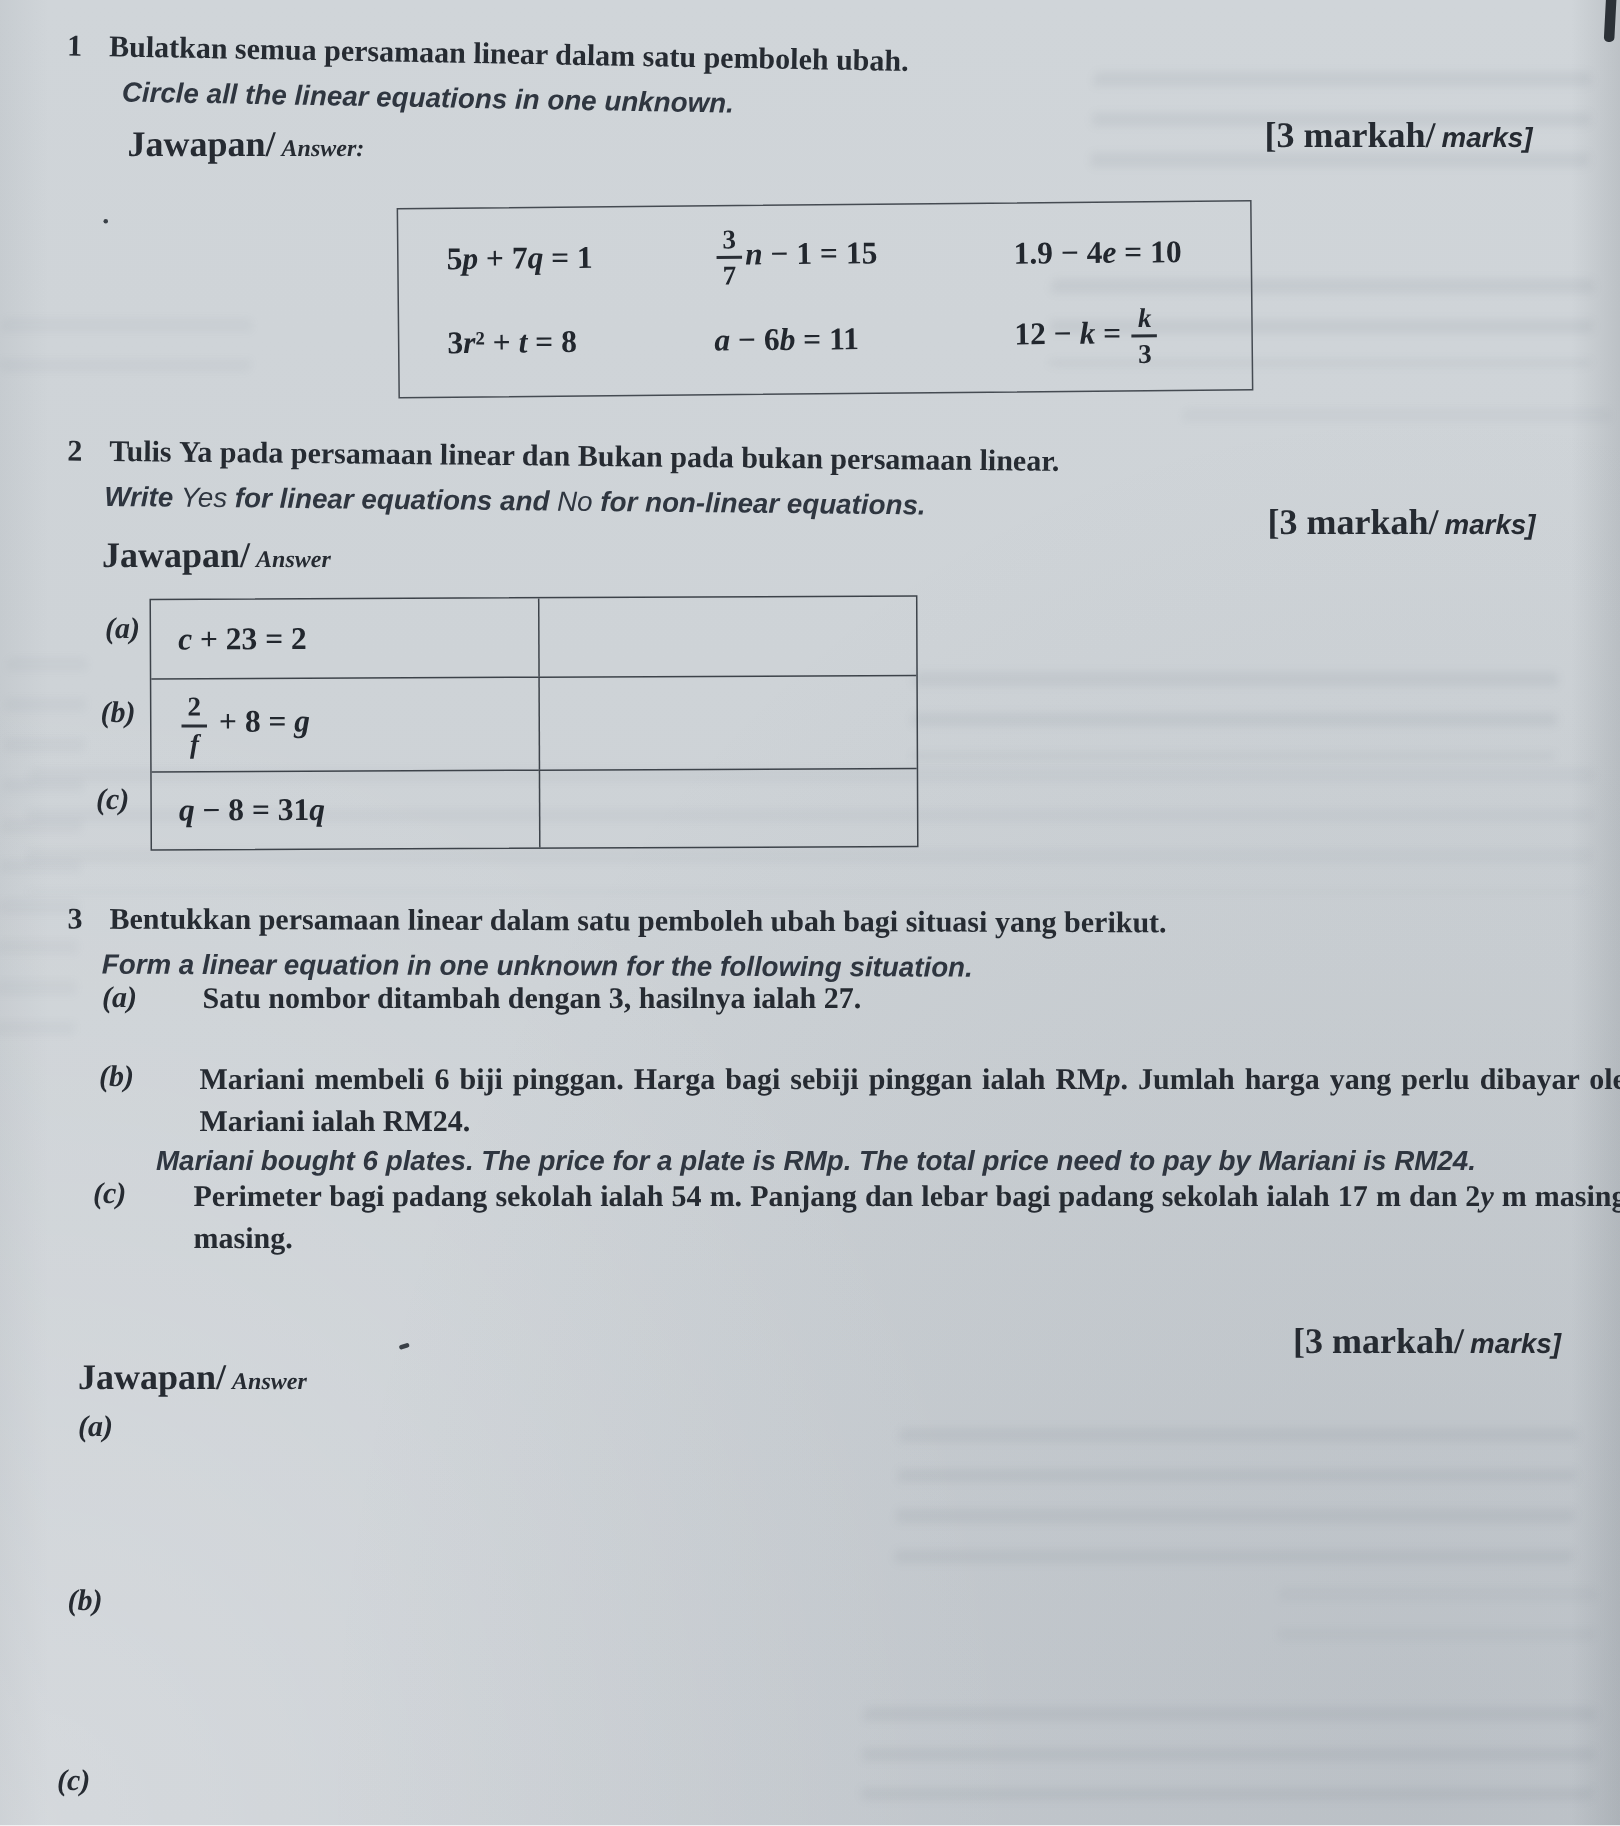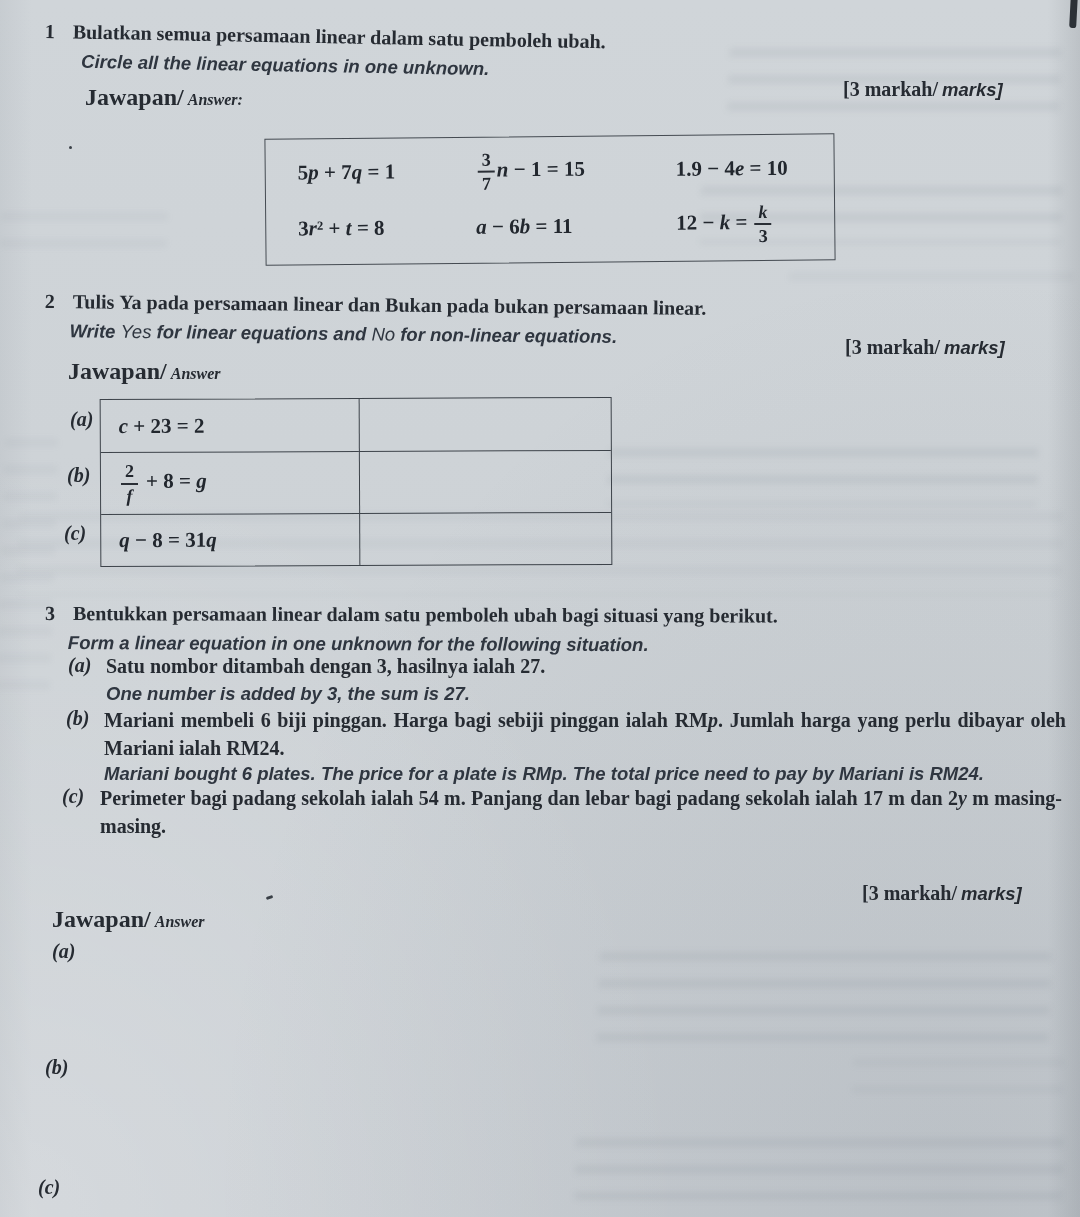--- a/index.html
+++ b/index.html
@@ -9,26 +9,26 @@
     overflow:hidden;
     color:#262b32;
     font-family:"Liberation Serif", serif;
     background:
       radial-gradient(ellipse at 88% 98%, rgba(80,90,100,0.12), transparent 55%),
       radial-gradient(ellipse at 2% 100%, rgba(255,255,255,0.22), transparent 45%),
       linear-gradient(90deg, rgba(120,128,136,0.10) 0%, transparent 3%, transparent 97%, rgba(70,76,84,0.14) 100%),
       linear-gradient(180deg,#d0d5d9 0%,#cdd2d6 55%,#c9ced3 100%);
   }
   .abs{position:absolute;}
-  .malay{font-weight:700;font-size:20px;line-height:27px;color:#262b32;}
+  .malay{font-weight:700;font-size:20px;line-height:27px;color:#262b32;margin-left:29px;}
   .malay .xb{font-weight:800;}
   .eng{font-family:"Liberation Sans",sans-serif;font-style:italic;font-weight:600;font-size:18.5px;line-height:27px;color:#2f3640;}
   .eng b{font-weight:400;}
   .qnum{font-weight:800;font-size:20px;}
-  .marks .m1{font-weight:700;font-size:20px;}
+  .marks .m1{font-weight:700;font-size:24px;}
   .marks .m2{font-family:"Liberation Sans",sans-serif;font-style:italic;font-weight:600;font-size:18.5px;}
   .ans .a1{font-weight:700;font-size:24px;}
   .ans .a2{font-weight:700;font-style:italic;font-size:16px;}
   .eq{font-size:21px;font-weight:600;color:#22272e;white-space:nowrap;}
   .eq i{font-style:italic;}
   .frac{display:inline-flex;flex-direction:column;align-items:center;vertical-align:middle;line-height:1;font-size:0.86em;margin:0 2px;}
   .frac .fnum{padding:0 4px 2px;border-bottom:2px solid #2a2f36;}
   .frac .fden{padding-top:2px;}
   .justify{text-align:justify;}
   .plabel{font-style:italic;font-weight:700;font-size:20px;}
@@ -171,21 +171,20 @@
   </div>
 
   <div class="abs tilt-c" style="left:45px;top:600px;width:900px;">
     <span class="qnum">3</span>
     <span class="malay" style="margin-left:14px;">Bentukkan persamaan linear dalam satu pemboleh ubah bagi situasi yang berikut.</span>
     <div class="eng" style="margin-left:23px;margin-top:2px;">Form a linear equation in one unknown for the following situation.</div>
   </div>
 
   <div class="abs plabel" style="left:68px;top:654px;">(a)</div>
   <div class="abs malay" style="left:106px;top:653px;width:930px;"><span>Satu nombor ditambah dengan 3, hasilnya ialah 27.</span><i></i><span></span></div>
-  <div class="abs eng" style="left:106px;top:680px;">One number is added by 3, the sum is 27.</div>
 
   <div class="abs plabel" style="left:66px;top:707px;">(b)</div>
   <div class="abs malay justify" style="left:104px;top:706px;width:962px;line-height:28px;"><span>Mariani membeli 6 biji pinggan. Harga bagi sebiji pinggan ialah RM</span><i>p</i><span>. Jumlah harga yang perlu dibayar oleh Mariani ialah RM24.</span></div>
   <div class="abs eng" style="left:104px;top:760px;width:980px;">Mariani bought 6 plates. The price for a plate is RMp. The total price need to pay by Mariani is RM24.</div>
 
   <div class="abs plabel" style="left:62px;top:785px;">(c)</div>
   <div class="abs malay justify" style="left:100px;top:784px;width:962px;line-height:28px;"><span>Perimeter bagi padang sekolah ialah 54 m. Panjang dan lebar bagi padang sekolah ialah 17 m dan 2</span><i>y</i><span> m masing-masing.</span></div>
 
   <div class="abs marks" style="left:862px;top:882px;">
     <span class="m1">[3 markah/</span>

